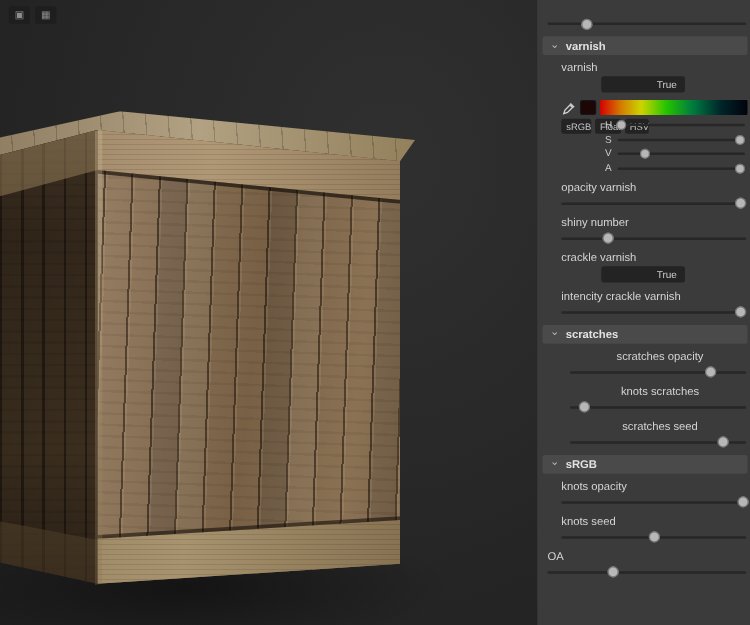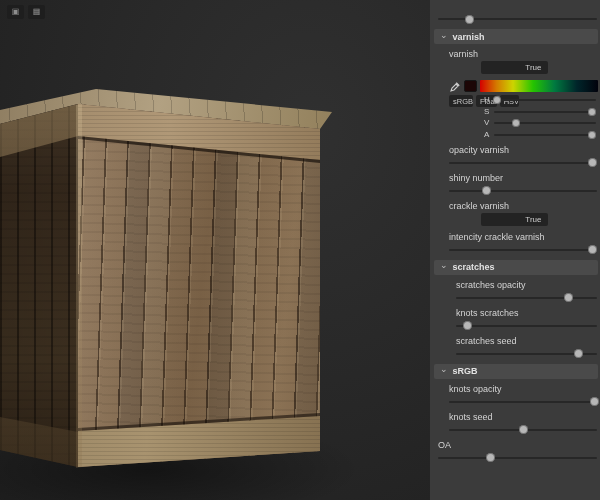--- a/index.html
+++ b/index.html
@@ -71,21 +71,21 @@
   .face.corner-edge {
     clip-path: polygon(76px 105px, 82px 104px, 82px 467px, 76px 468px);
     background: linear-gradient(180deg, rgba(225,205,165,0.35), rgba(130,105,70,0.28));
   }
 
   
   .panel { position:absolute; left:430px; top:0; width:170px; height:500px;
     background:#3b3b3b; padding-top:14px; color:#cfcfcf; font-size:9px; }
   .p-label { font-size:9px; line-height:10px; color:#d4d4d4; margin:0 0 3px 8px; }
   .p-label.sub { margin-left:19px; }
-  .p-label.sub2 { margin-left:26px; }
+  .p-label.sub2 { margin-left:26px;text-align:center; }
   .p-label.tight { margin-bottom:2px; }
 
   .slider { position:relative; height:10px; margin:0 3px 5px 8px; }
   .slider.sub { margin-left:19px; }
   .slider.sub2 { margin-left:26px; }
   .slider .track { position:absolute; left:0; right:0; top:4px; height:2px;
     background:#272727; border-radius:1px; }
   .slider .knob { position:absolute; top:0.5px; width:9px; height:9px; border-radius:50%;
     background:#b7b7b7; box-shadow: inset 0 0 0 1px rgba(0,0,0,0.35); }
 

